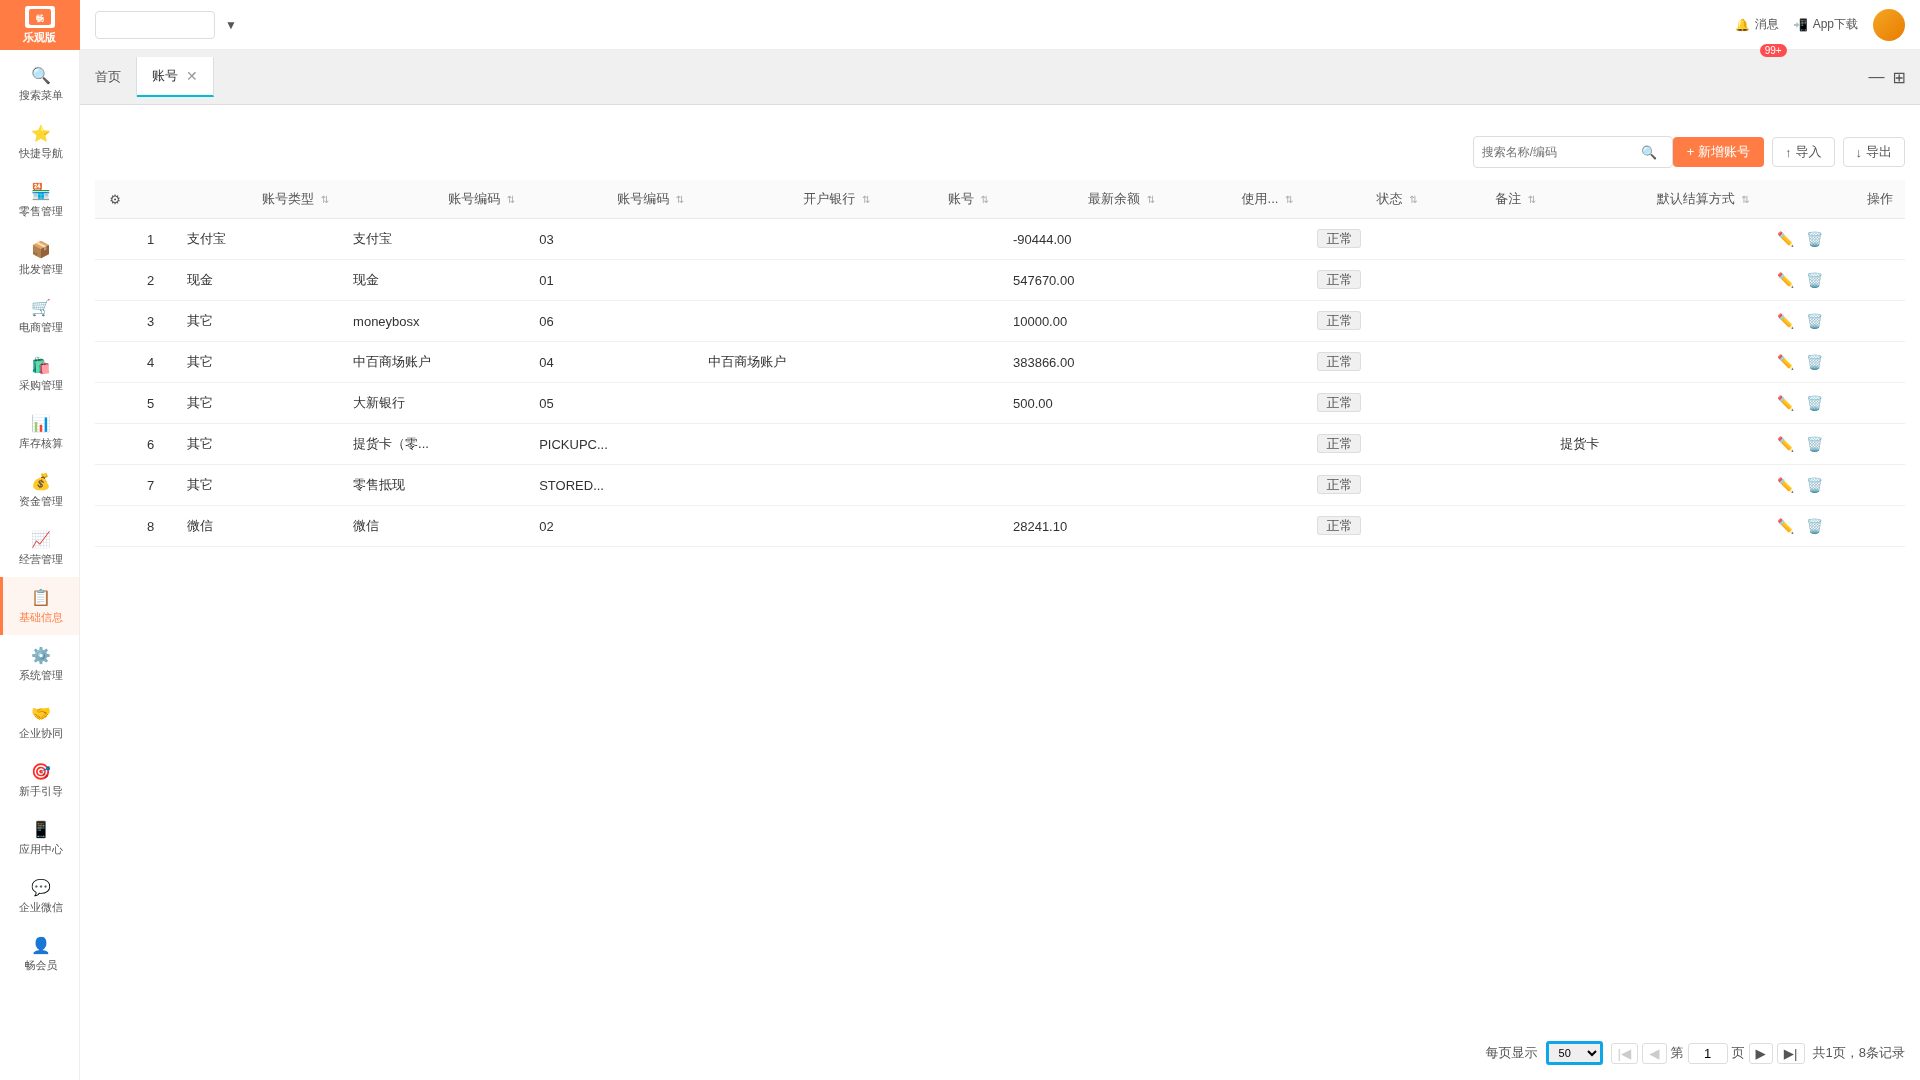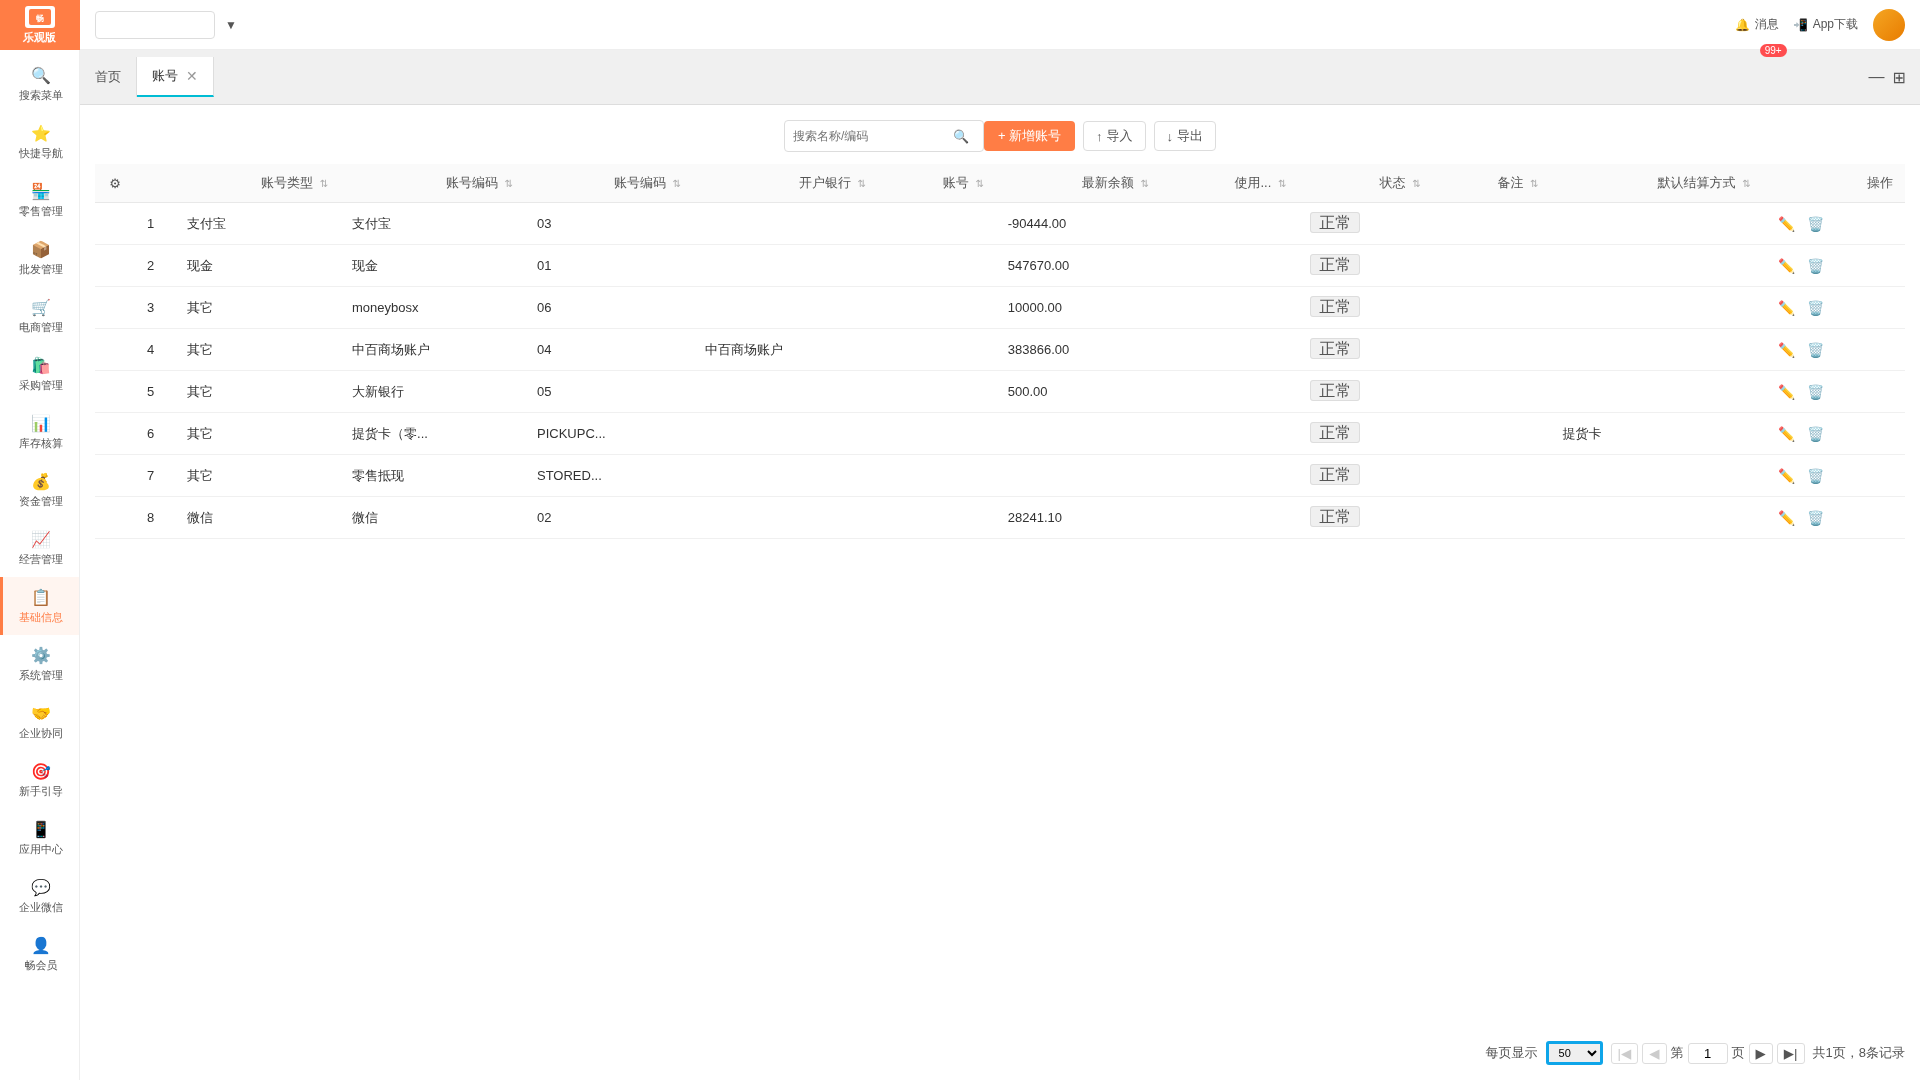--- a/index.html
+++ b/index.html
@@ -204,22 +204,23 @@
       padding: 15px;
       display: flex;
       flex-direction: column;
       overflow: hidden;
     }
 
     
     .toolbar {
       display: flex;
       align-items: center;
-      justify-content: center;
+      justify-content: flex-end;
       margin-bottom: 12px;
+      margin-top: 16px;
     }
     .search-box {
       display: flex;
       align-items: center;
       border: 1px solid #ddd;
       border-radius: 4px;
       padding: 0 8px;
       height: 32px;
       width: 200px;
       background: #fff;
@@ -298,21 +299,21 @@
       padding: 10px 12px;
       color: #333;
       white-space: nowrap;
     }
     .status-badge {
       background: #e6f7ff;
       color: #1890ff;
       border: 1px solid #91d5ff;
       border-radius: 3px;
       padding: 1px 8px;
-      font-size: 16px;
+      font-size: 13px;
     }
     .status-normal {
       background: #f0f0f0;
       color: #555;
       border: 1px solid #ddd;
     }
     .action-btn {
       background: none;
       border: none;
       cursor: pointer;

